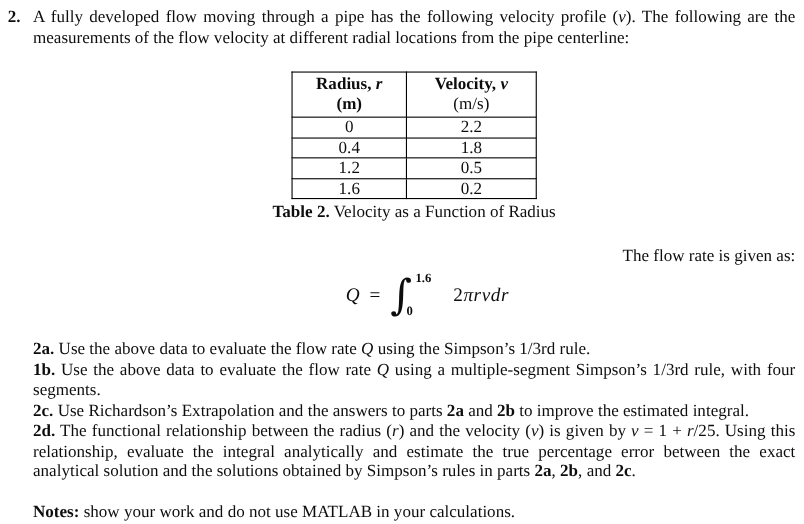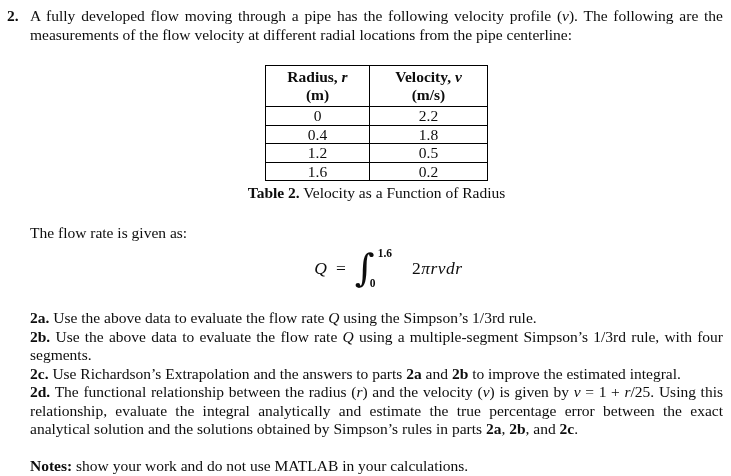--- a/index.html
+++ b/index.html
@@ -125,21 +125,21 @@
   <p class="numbered-item">
     <span class="item-number">2.</span>
     <span><span>A fully developed flow moving through a pipe has the following velocity profile (</span><span style="font-style: italic;">v</span><span>). The following are the measurements of the flow velocity at different radial locations from the pipe centerline:</span></span>
   </p>
 
   <div class="table-wrap">
     <table>
       <thead>
         <tr>
           <th class="col-radius"><span style="font-weight: bold;">Radius, </span><span style="font-weight: bold; font-style: italic;">r</span><span style="font-weight: bold;"> (m)</span></th>
-          <th class="col-velocity"><span style="font-weight: bold;">Velocity, </span><span style="font-weight: bold; font-style: italic;">v</span><span style="font-weight: bold;"> (m/s)</span></th>
+          <th class="col-velocity"><span style="font-weight: bold;">Velocity, </span><span style="font-weight: bold; font-style: italic;">v</span><span style="font-weight: normal;"> (m/s)</span></th>
         </tr>
       </thead>
       <tbody>
         <tr>
           <td>0</td>
           <td>2.2</td>
         </tr>
         <tr>
           <td>0.4</td>
           <td>1.8</td>
@@ -150,37 +150,37 @@
         </tr>
         <tr>
           <td>1.6</td>
           <td>0.2</td>
         </tr>
       </tbody>
     </table>
     <div class="caption"><span style="font-weight: bold; text-align: right;">Table 2.</span><span> Velocity as a Function of Radius</span></div>
   </div>
 
-  <p class="flow-intro" style="margin:21px 0 0 0;">The flow rate is given as:</p>
+  <p class="flow-intro" style="margin:21px 0 0 0;text-align:right;">The flow rate is given as:</p>
 
   <div class="equation">
     <span>Q</span>
     <span class="eq-sign">=</span>
     <span class="integral-group">
       <span class="integral-sign">∫</span>
       <span class="limits">
         <span class="limit-upper">1.6</span>
         <span class="limit-lower">0</span>
       </span>
     </span>
     <span class="integrand"><span class="coef">2</span><span>πrvdr</span></span>
   </div>
 
   <div class="parts">
     <p><span style="font-weight: bold;">2a.</span><span> Use the above data to evaluate the flow rate </span><span style="font-style: italic;">Q</span><span> using the Simpson’s 1/3rd rule.</span></p>
-    <p><span style="font-weight: bold;">2b.</span><span> Use the above data to evaluate the flow rate </span><span style="font-style: italic;">Q</span><span> using a multiple-segment Simpson’s 1/3rd rule, with four segments.</span></p>
+    <p><span style="font-weight: bold;">1b.</span><span> Use the above data to evaluate the flow rate </span><span style="font-style: italic;">Q</span><span> using a multiple-segment Simpson’s 1/3rd rule, with four segments.</span></p>
     <p><span style="font-weight: bold;">2c.</span><span> Use Richardson’s Extrapolation and the answers to parts </span><span style="font-weight: bold;">2a</span><span> and </span><span style="font-weight: bold;">2b</span><span> to improve the estimated integral.</span></p>
     <p><span style="font-weight: bold;">2d.</span><span> The functional relationship between the radius (</span><span style="font-style: italic;">r</span><span>) and the velocity (</span><span style="font-style: italic;">v</span><span>) is given by </span><span style="font-style: italic;">v</span><span> = 1 + </span><span style="font-style: italic;">r</span><span>/25. Using this relationship, evaluate the integral analytically and estimate the true percentage error between the exact analytical solution and the solutions obtained by Simpson’s rules in parts </span><span style="font-weight: bold;">2a</span><span>, </span><span style="font-weight: bold;">2b</span><span>, and </span><span style="font-weight: bold;">2c</span><span>.</span></p>
   </div>
 
   <p class="notes" style="margin:18px 0 0 0;"><span style="font-weight: bold;">Notes:</span><span> show your work and do not use MATLAB in your calculations.</span></p>
 
 </div>
 
 </body></html>

